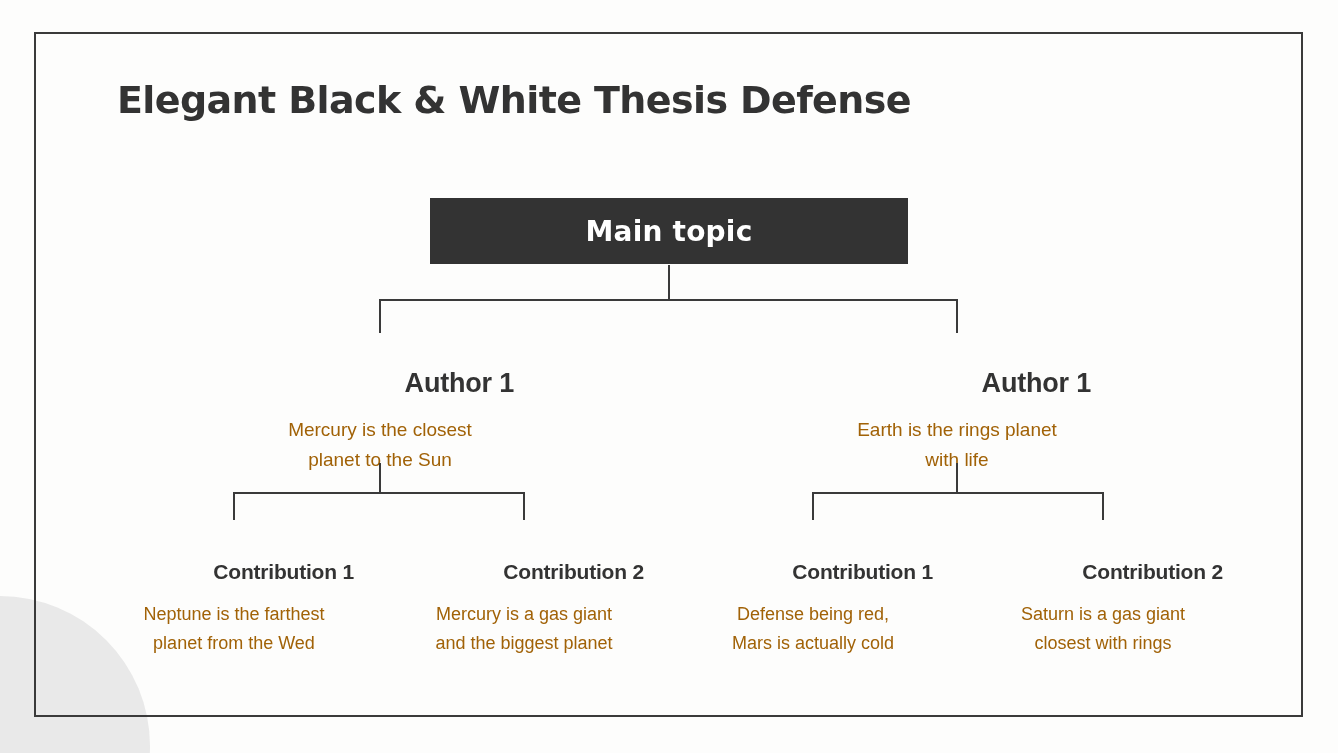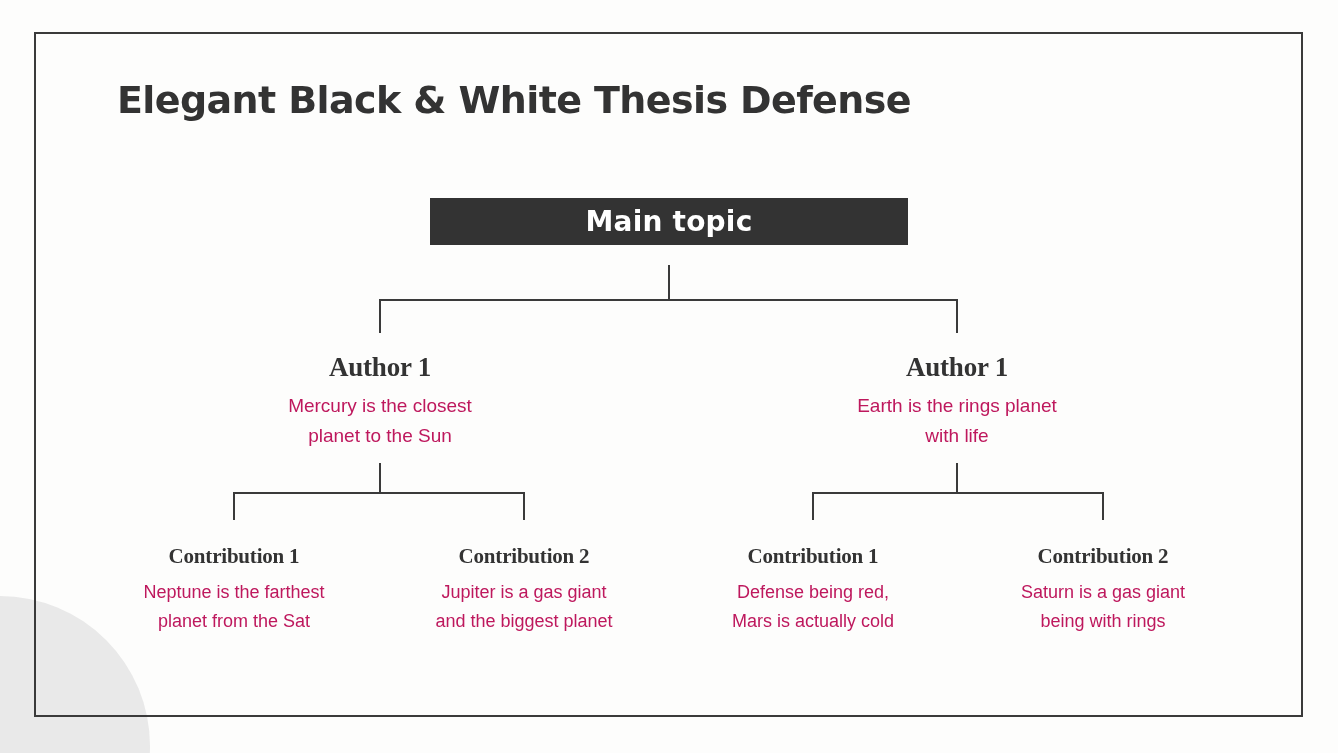--- a/index.html
+++ b/index.html
@@ -64,21 +64,21 @@
     white-space: nowrap;
     font-family: "DejaVu Sans", sans-serif;
   }
 
   
   #main-topic-box {
     position: absolute;
     left: 430px;
     top: 198px;
     width: 478px;
-    height: 47px;
+    height: 66px;
     background: #333333;
     display: flex;
     align-items: center;
     justify-content: center;
   }
   #main-topic-label {
     color: #ffffff;
     font-size: 28px;
     font-weight: bold;
     letter-spacing: 0.2px;
@@ -100,27 +100,28 @@
   
   .node {
     position: absolute;
     text-align: center;
   }
   .node-title {
     font-size: 27px;
     font-weight: bold;
     color: #333333;
     letter-spacing: -0.2px;
-    margin: 0;
-    font-family: Liberation Serif, serif;
+    margin: 16px;
+    font-family: Liberation Sans, sans-serif;
+    text-align: right;
   }
   .node-desc {
     font-size: 19px;
     font-weight: normal;
-    color: #be185d;
+    color: #a16207;
     line-height: 1.6;
     margin: 8px 0 0 0;
     white-space: pre-line;
   }
   .node.level-2 .node-title { font-size: 21px; }
   .node.level-2 .node-desc  { font-size: 18px; margin-top: 9px; }
 </style>
 </head>
 <body>
 
@@ -163,35 +164,35 @@
     <div class="conn-v" style="left:523px; top:492px; height:28px;"></div>
 
     <div class="conn-v" style="left:956px; top:463px; height:30px;"></div>
     <div class="conn-h" style="left:812px; top:492px; width:292px;"></div>
     <div class="conn-v" style="left:812px; top:492px; height:28px;"></div>
     <div class="conn-v" style="left:1102px; top:492px; height:28px;"></div>
 
     <div class="node level-2" style="left:98px; top:544px; width:272px;">
       <p class="node-title">Contribution 1</p>
       <p class="node-desc">Neptune is the farthest
-planet from the Sat</p>
+planet from the Wed</p>
     </div>
 
     <div class="node level-2" style="left:388px; top:544px; width:272px;">
       <p class="node-title">Contribution 2</p>
-      <p class="node-desc">Jupiter is a gas giant
+      <p class="node-desc">Mercury is a gas giant
 and the biggest planet</p>
     </div>
 
     <div class="node level-2" style="left:677px; top:544px; width:272px;">
       <p class="node-title">Contribution 1</p>
       <p class="node-desc">Defense being red,
 Mars is actually cold</p>
     </div>
 
     <div class="node level-2" style="left:967px; top:544px; width:272px;">
       <p class="node-title">Contribution 2</p>
       <p class="node-desc">Saturn is a gas giant
-being with rings</p>
+closest with rings</p>
     </div>
 
   </div>
 </div>
 
 </body></html>

